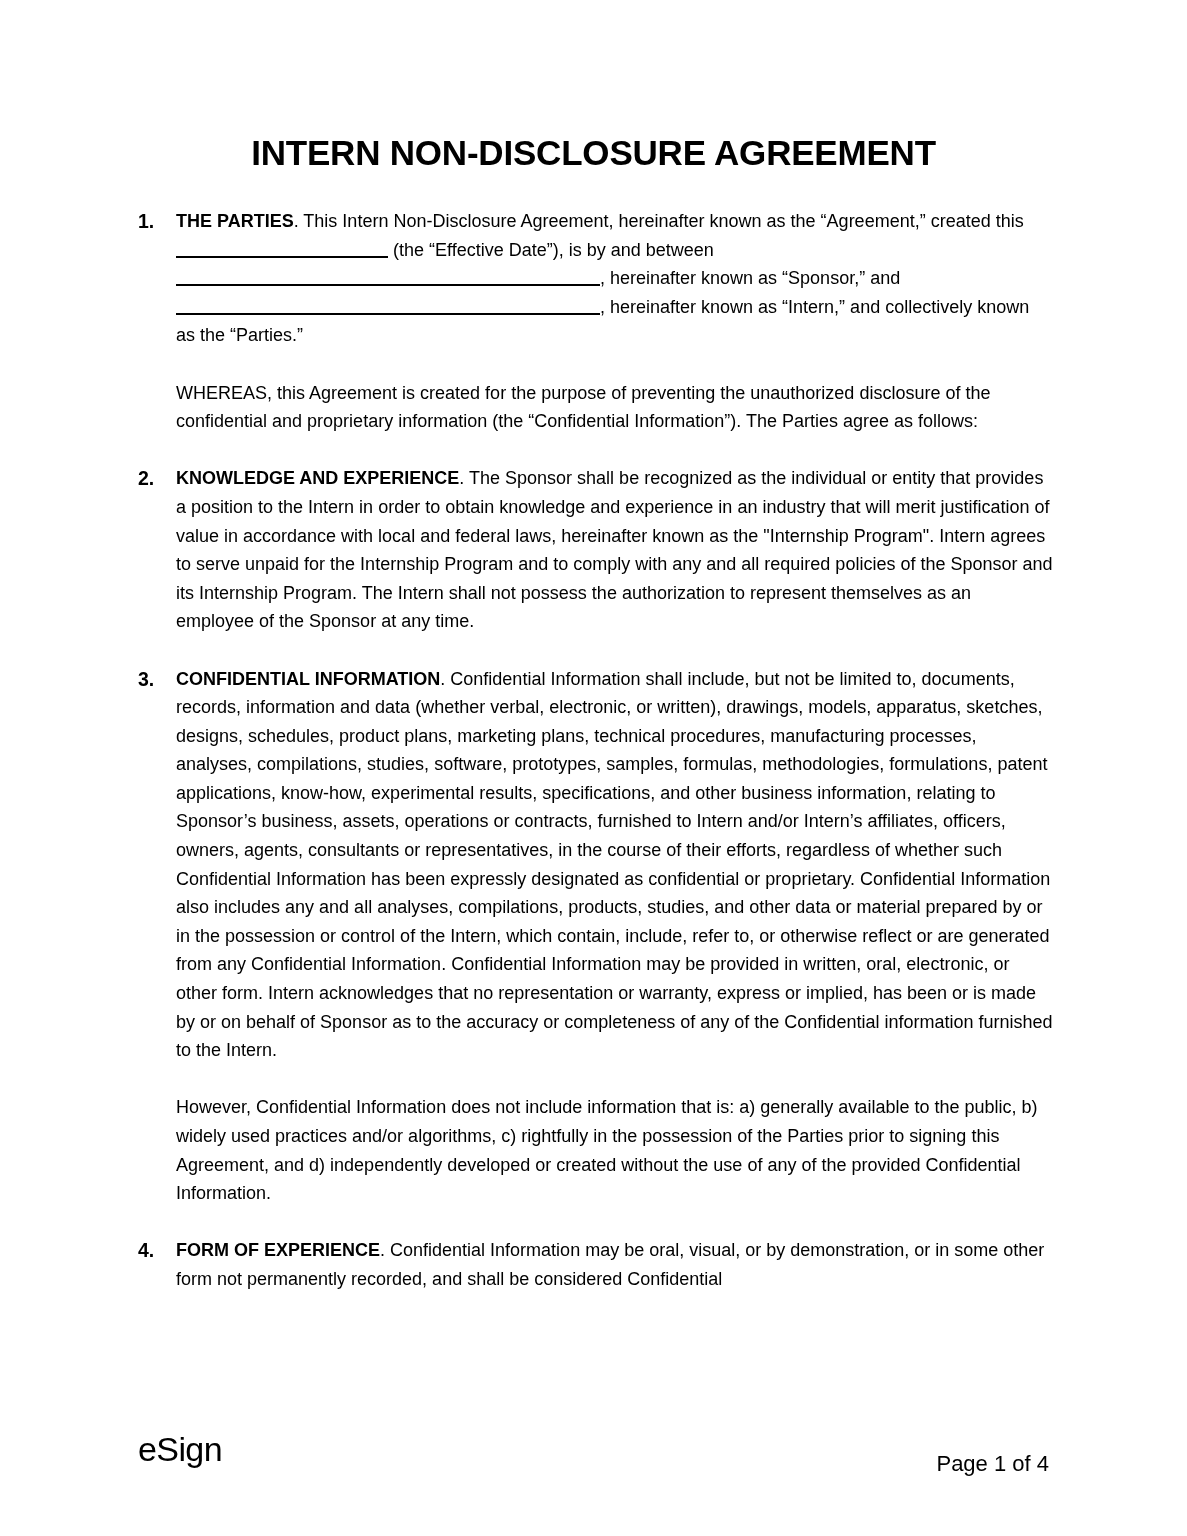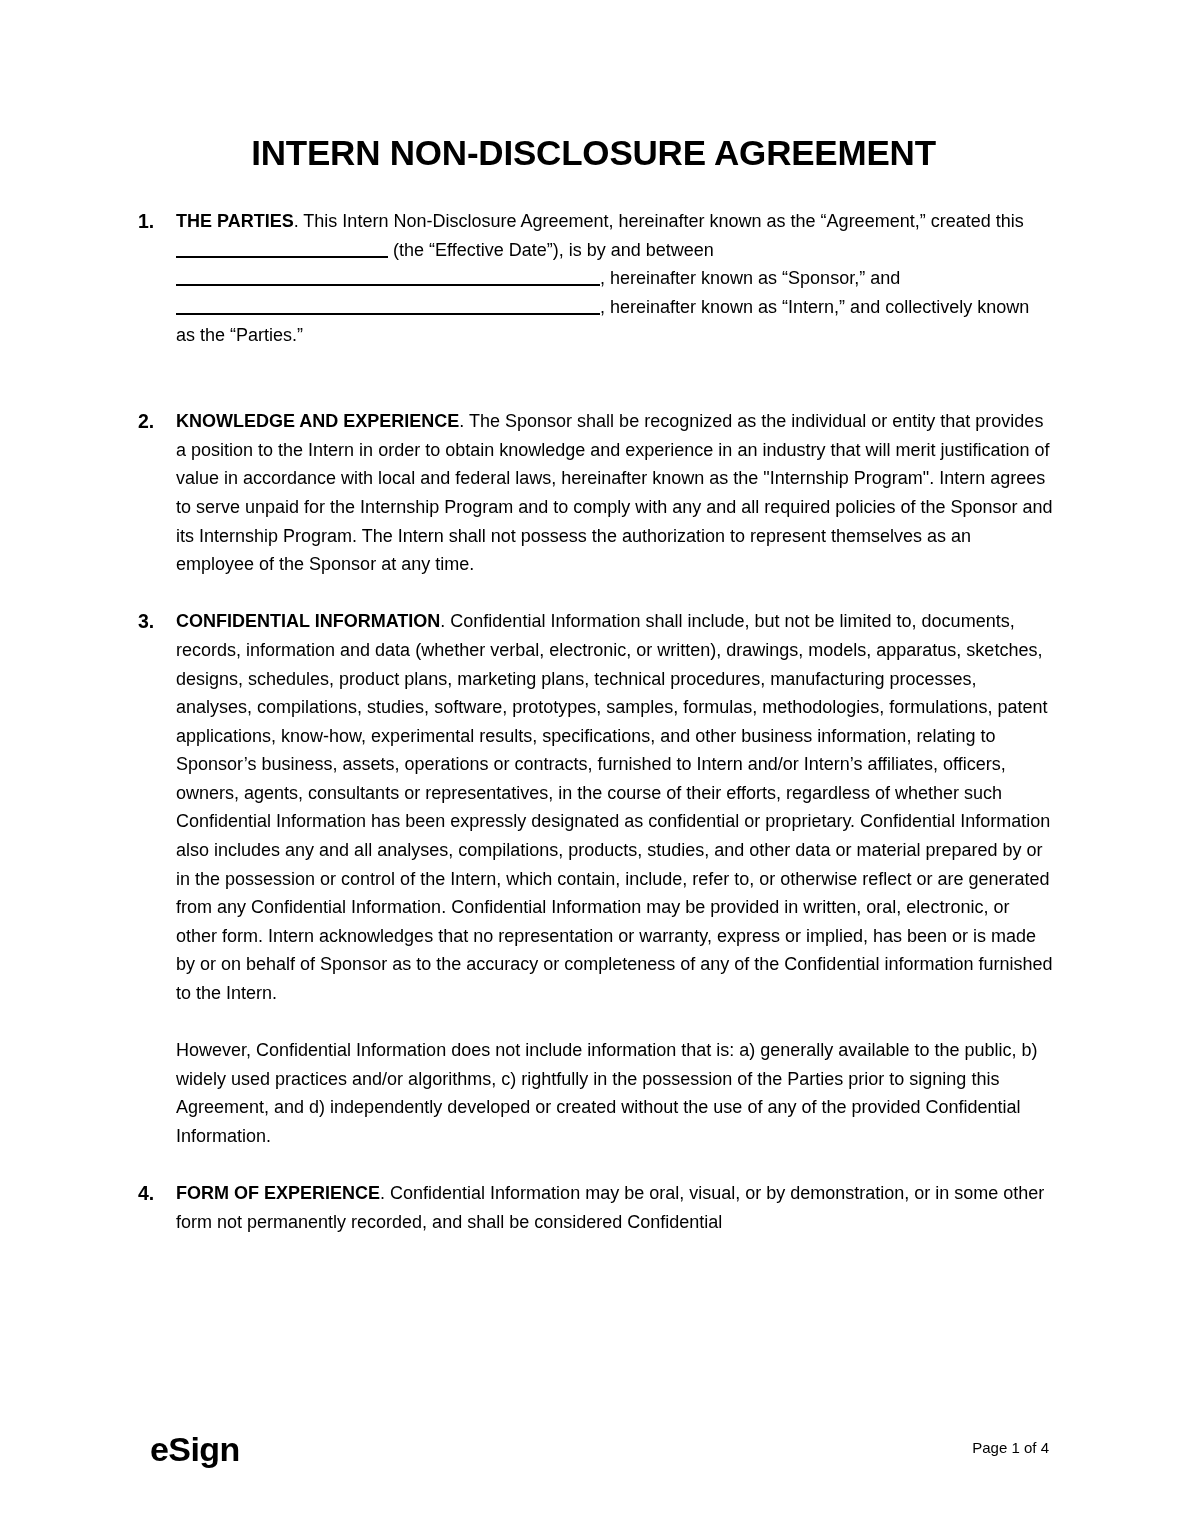--- a/index.html
+++ b/index.html
@@ -79,51 +79,54 @@
   .blank-party { width: 424px; }
   .footer {
     position: absolute;
     left: 138px;
     right: 138px;
     top: 1428px;
     height: 42px;
   }
   .footer-logo {
     position: absolute;
-    left: 12px;
+    left: 0;
     top: 0;
     font-size: 34px;
-    font-weight: bold;
+    font-weight: normal;
     line-height: 42px;
     letter-spacing: -0.6px;
   }
   .footer-page {
     position: absolute;
     right: 0;
-    top: 6px;
-    font-size: 15px;
+    top: 22px;
+    font-size: 22px;
     line-height: 28px;
   }
 </style>
 </head>
 <body>
 
 <div class="page">
 
   <div class="doc-title">INTERN NON-DISCLOSURE AGREEMENT</div>
 
   <div class="body-area">
 
     <div class="clause">
       <span class="clause-num">1.</span>
       <p class="para"><b>THE PARTIES</b><span>. This Intern Non-Disclosure Agreement, hereinafter known as the “Agreement,” created this </span><span class="blank blank-date"></span><span> (the “Effective Date”), is by and between </span><span class="blank blank-party"></span><span>, hereinafter known as “Sponsor,” and </span><span class="blank blank-party"></span><span>, hereinafter known as “Intern,” and collectively known as the “Parties.”</span></p>
     </div>
 
     <div class="gap"></div>
 
+    <div class="clause">
+      <p class="para">WHEREAS, this Agreement is created for the purpose of preventing the unauthorized disclosure of the confidential and proprietary information (the “Confidential Information”). The Parties agree as follows:</p>
+    </div>
 
     <div class="gap"></div>
 
     <div class="clause">
       <span class="clause-num">2.</span>
       <p class="para"><b>KNOWLEDGE AND EXPERIENCE</b><span>. The Sponsor shall be recognized as the individual or entity that provides a position to the Intern in order to obtain knowledge and experience in an industry that will merit justification of value in accordance with local and federal laws, hereinafter known as the "Internship Program". Intern agrees to serve unpaid for the Internship Program and to comply with any and all required policies of the Sponsor and its Internship Program. The Intern shall not possess the authorization to represent themselves as an employee of the Sponsor at any time.</span></p>
     </div>
 
     <div class="gap"></div>
 

